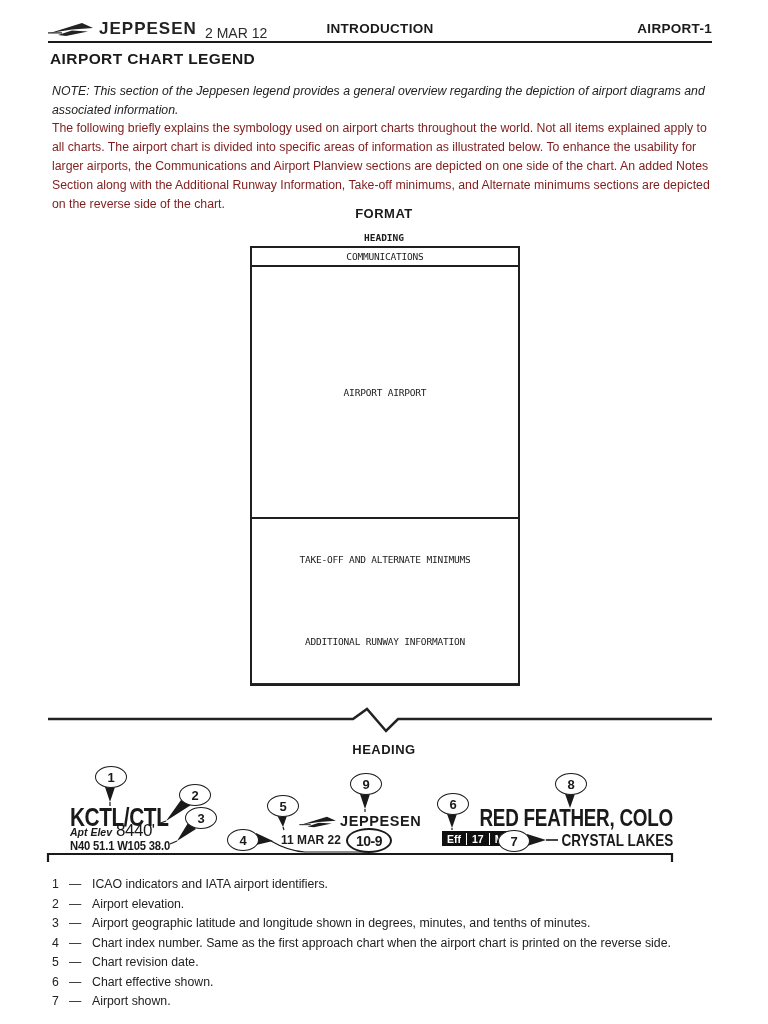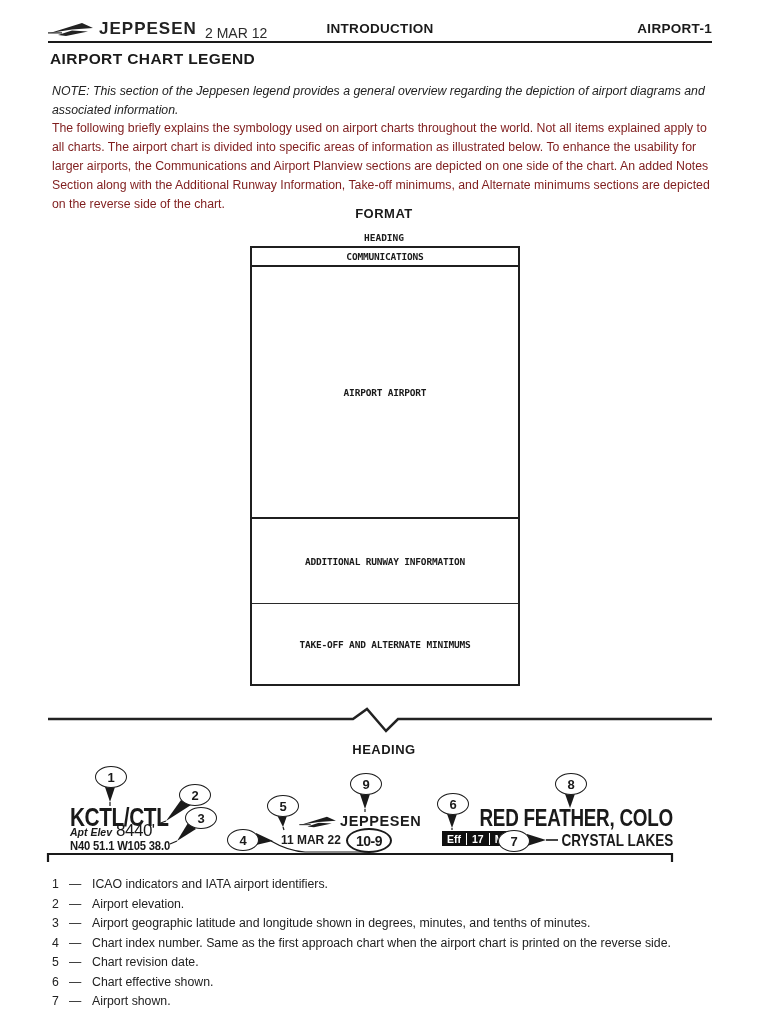--- a/index.html
+++ b/index.html
@@ -22,21 +22,21 @@
   .page-title { left:50px; top:50px; font-size:15.5px; font-weight:bold; letter-spacing:.4px; }
 
   .note-par { left:52px; top:82px; width:660px; font-size:12.3px; line-height:19px; font-style:italic; color:#222; }
   .intro-par { left:52px; top:119px; width:662px; font-size:12.3px; line-height:19px; color:#7f1d1d; }
 
   
   .fmt-title { left:0; right:0; top:206px; text-align:center; font-size:13px; font-weight:bold; letter-spacing:.5px; }
   .fmt-heading-label { left:0; right:0; top:232px; text-align:center;
     font-family:"DejaVu Sans Mono", monospace; font-size:9.5px; font-weight:bold; }
   .fmt-box { left:250px; top:246px; width:266px; border:2px solid #1f1f1f; }
-  .fmt-row { font-family:"DejaVu Sans Mono", monospace; font-size:9.5px; font-weight:bold;
+  .fmt-row { font-family:"DejaVu Sans Mono", monospace; font-size:9.5px; font-weight:normal;
     display:flex; align-items:center; justify-content:center; text-align:center; letter-spacing:-.2px; }
   .fmt-comm { height:17px; border-bottom:2px solid #1f1f1f; }
   .fmt-plan { height:250px; border-bottom:2px solid #1f1f1f; }
   .fmt-rwy  { height:84px; border-bottom:1.5px solid #2a2a2a; }
   .fmt-tko  { height:80px; }
 
   
   .zigzag { left:0; top:705px; }
   .sec-heading { left:0; right:0; top:742px; text-align:center; font-size:13px; font-weight:bold; letter-spacing:.5px; }
 
@@ -90,22 +90,22 @@
 
   <div class="abs page-title">AIRPORT CHART LEGEND</div>
   <div class="abs note-par">NOTE: This section of the Jeppesen legend provides a general overview regarding the depiction of airport diagrams and associated information.</div>
   <div class="abs intro-par">The following briefly explains the symbology used on airport charts throughout the world. Not all items explained apply to all charts. The airport chart is divided into specific areas of information as illustrated below. To enhance the usability for larger airports, the Communications and Airport Planview sections are depicted on one side of the chart. An added Notes Section along with the Additional Runway Information, Take-off minimums, and Alternate minimums sections are depicted on the reverse side of the chart.</div>
 
   <div class="abs fmt-title">FORMAT</div>
   <div class="abs fmt-heading-label">HEADING</div>
   <div class="abs fmt-box">
     <div class="fmt-row fmt-comm">COMMUNICATIONS</div>
     <div class="fmt-row fmt-plan">AIRPORT AIRPORT</div>
+    <div class="fmt-row fmt-tko">TAKE-OFF AND ALTERNATE MINIMUMS</div>
     <div class="fmt-row fmt-rwy">ADDITIONAL RUNWAY INFORMATION</div>
-    <div class="fmt-row fmt-tko">TAKE-OFF AND ALTERNATE MINIMUMS</div>
   </div>
 
   <svg class="abs zigzag" width="768" height="30">
     <path d="M48,14 H353 L367,4 L386,26 L398,14 H712" fill="none" stroke="#222" stroke-width="2.5"></path>
   </svg>
 
   <div class="abs sec-heading">HEADING</div>
 
   <div class="abs sample">
 

